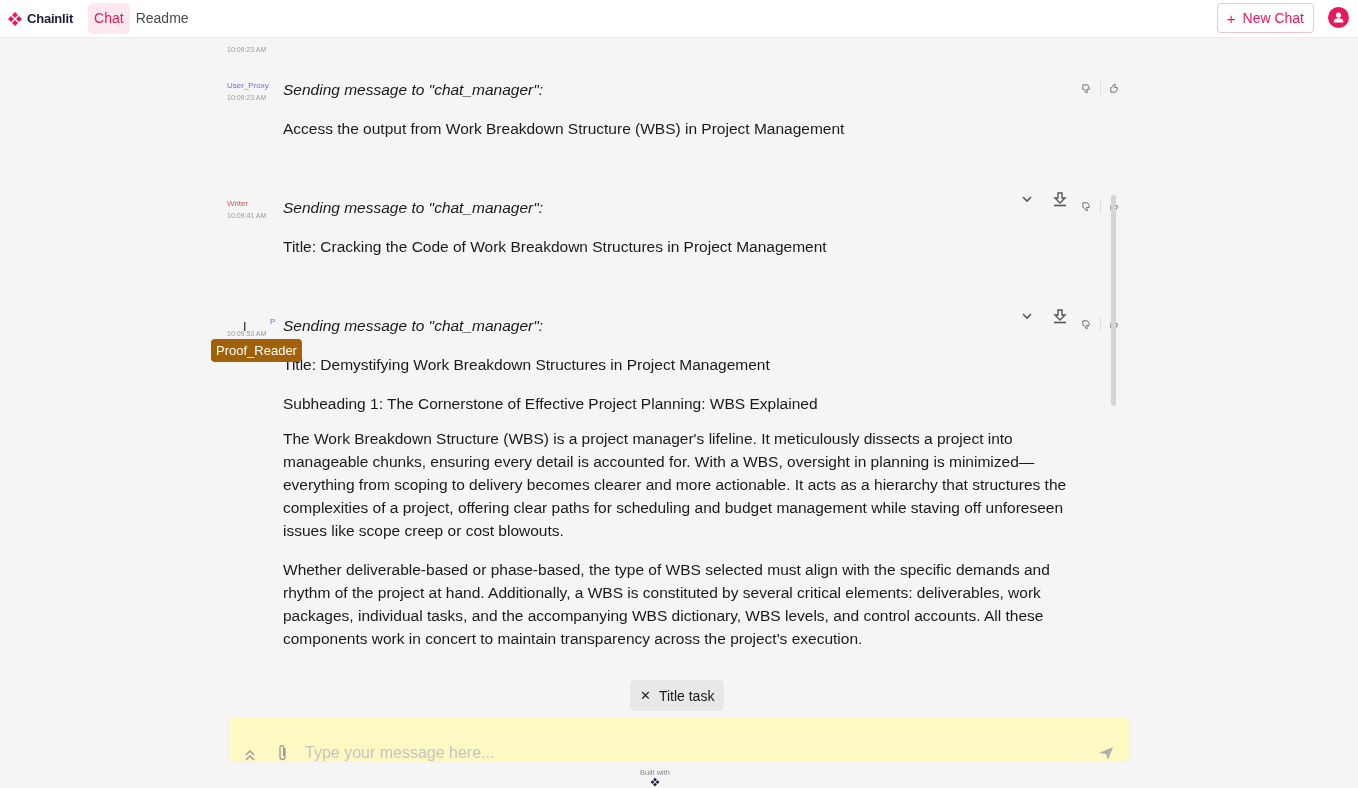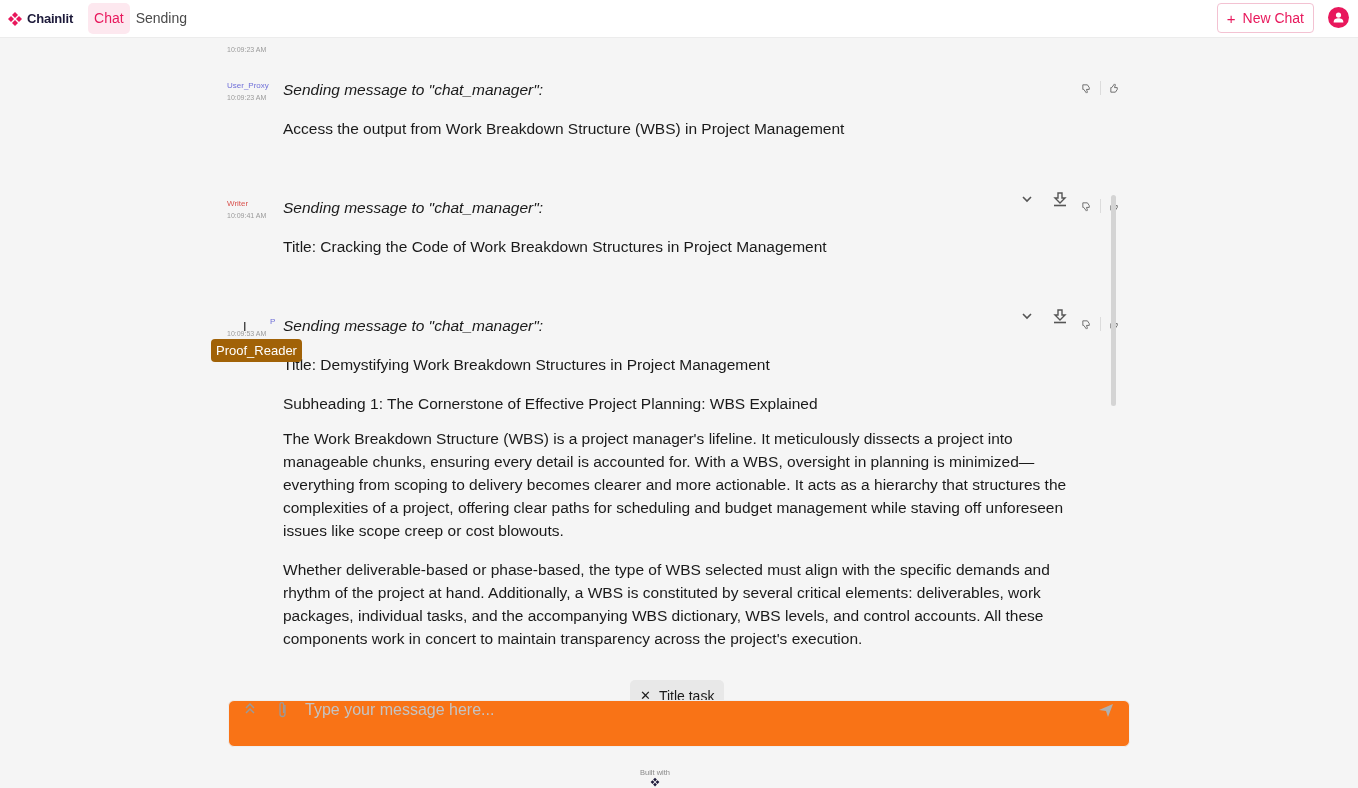--- a/index.html
+++ b/index.html
@@ -32,21 +32,21 @@
     .actions { position: absolute; left: 793px; display: flex; align-items: center; }
     .actions .chev { width: 14px; height: 14px; margin-right: 18px; }
     .actions .dl { width: 16px; height: 16px; }
 
     .tooltip { position: absolute; left: 211px; top: 339px; background: #a16207; color: #fff; font-size: 13px; padding: 4px 5px; border-radius: 4px; z-index: 6; }
     .cursor { position: absolute; left: 243px; top: 320px; font-size: 12px; color: #222; z-index: 6; font-family: "DejaVu Sans", sans-serif; }
 
     .bottom { position: absolute; top: 670px; left: 0; width: 1358px; height: 118px; background: #f5f5f5; }
     .stop { position: absolute; left: 630px; top: 10px; height: 31px; padding: 0 10px; background: #e8e8e8; border-radius: 5px; display: flex; align-items: center; font-size: 14px; color: #1a1a1a; }
     .stop .x { margin-right: 8px; font-size: 13px; }
-    .composer { position: absolute; left: 228px; top: 30px; width: 902px; height: 47px; background: #f97316; border-radius: 6px; border: 1px solid #efefef; display: flex; align-items: flex-start; }
+    .composer { position: absolute; left: 228px; top: 46px; width: 902px; height: 47px; background: #fef9c3; border-radius: 6px; border: 1px solid #efefef; display: flex; align-items: flex-end; }
     .composer .ic { margin-left: 14px; width: 14px; height: 14px; }
     .composer .clip { margin-left: 18px; width: 16px; height: 18px; }
     .composer input { border: none; outline: none; background: transparent; flex: 1; margin-left: 14px; font-size: 16px; color: #333; font-family: "Liberation Sans", sans-serif; }
     .composer input::placeholder { color: #c4c4c4; }
     .composer .send { width: 18px; height: 18px; margin-right: 14px; }
     .built { position: absolute; left: 640px; top: 98px; font-size: 7.5px; color: #8a8a8a; display: flex; align-items: center; flex-direction: column; }
     .built .bl { margin: 0 3px; width: 10px; height: 10px; }
     .built b { color: #1d1a3a; font-weight: 700; font-size: 8px; }
   </style>
 </head>
@@ -57,21 +57,21 @@
     <svg viewBox="0 0 16 16">
       <path d="M8 1 L11 4 L8 7 L5 4 Z" fill="#e8185c"></path>
       <path d="M1 8 L4 5 L7 8 L4 11 Z" fill="#e8185c"></path>
       <path d="M9 8 L12 5 L15 8 L12 11 Z" fill="#e8185c"></path>
       <path d="M8 9 L11 12 L8 15 L5 12 Z" fill="#e8185c"></path>
     </svg>
     <span class="logo-text">Chainlit</span>
   </div>
   <div class="nav">
     <div class="nav-item active">Chat</div>
-    <div class="nav-item">Sending</div>
+    <div class="nav-item">Readme</div>
   </div>
   <div class="new-chat">
     <span class="plus">+</span>
     <span>New Chat</span>
   </div>
   <div class="avatar">
     <svg viewBox="0 0 16 16" width="13" height="13">
       <circle cx="8" cy="5" r="3.2" fill="#fff"></circle>
       <path d="M2 14 C2 10 5 9 8 9 C11 9 14 10 14 14 Z" fill="#fff"></path>
     </svg>

